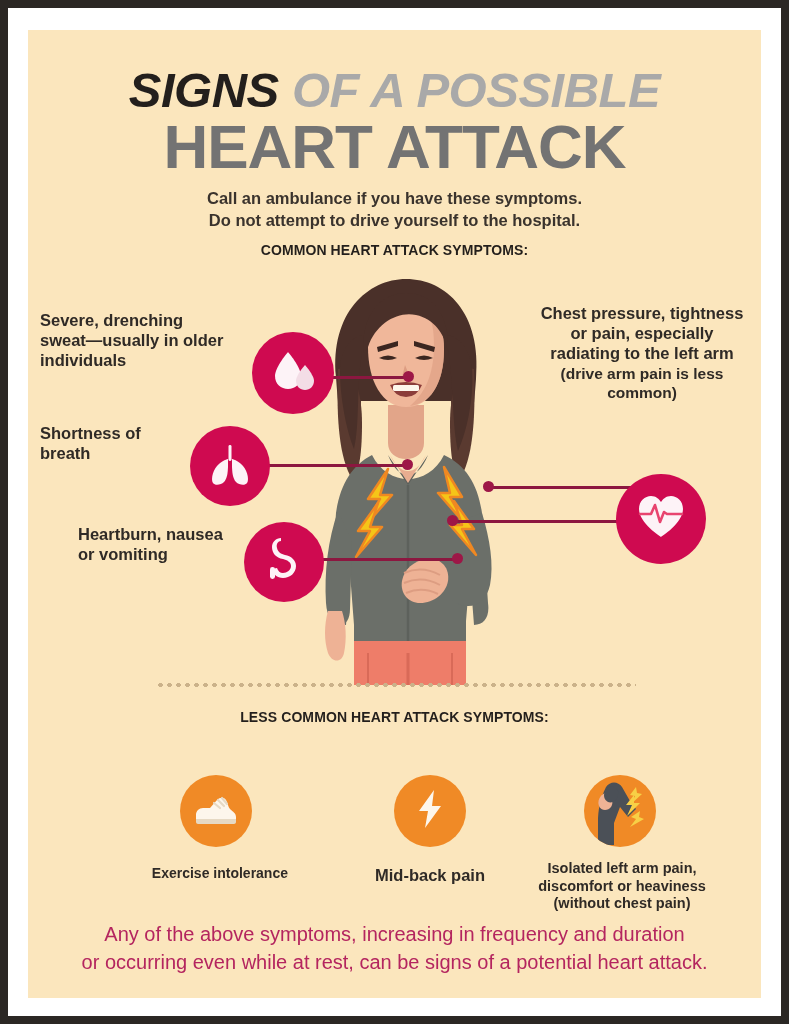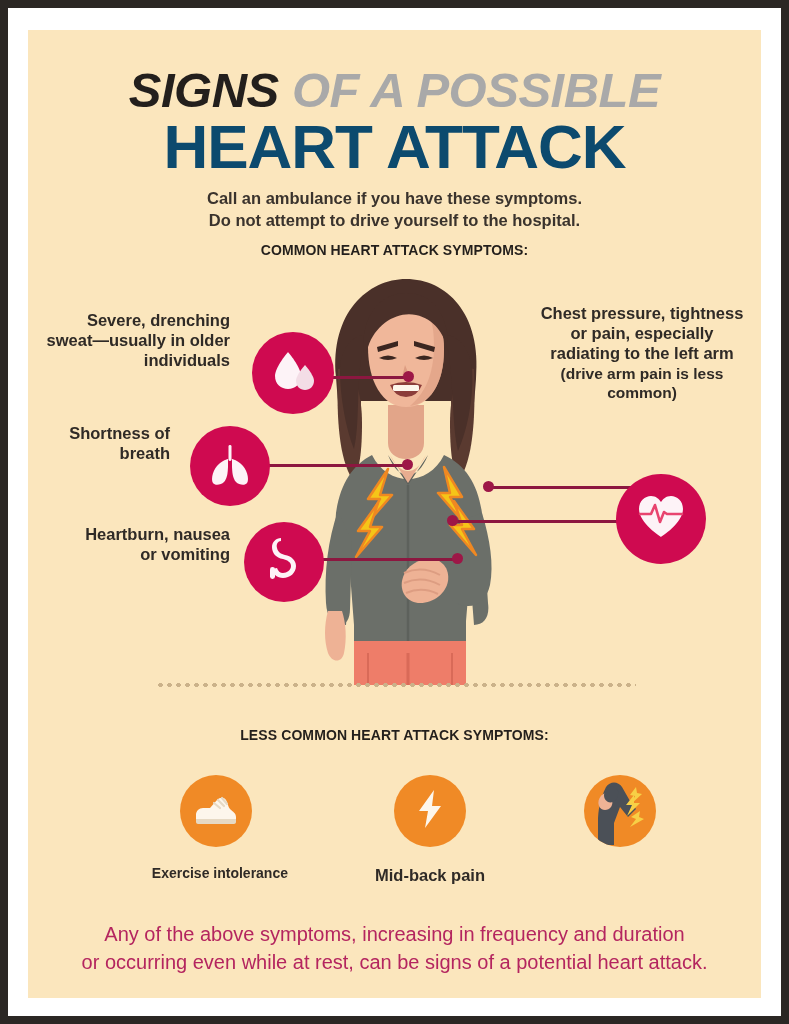--- a/index.html
+++ b/index.html
@@ -30,43 +30,43 @@
     line-height:1;
     font-style:italic;
   }
   .t-signs{color:#231f1c;}
   .t-grey{color:#a9a9a9;}
   .title2{
     position:absolute;left:0;top:86px;width:733px;
     text-align:center;
     font-size:62px;font-weight:bold;letter-spacing:-1px;
     line-height:1;
-    color:#0c4a6e;
+    color:#737373;
   }
   .subtitle{
     position:absolute;left:0;top:158px;width:733px;
     text-align:center;
     font-size:16.5px;font-weight:bold;color:#3a332d;
     line-height:1.32;
   }
   .sec-head{
     position:absolute;left:0;width:733px;text-align:center;
     font-size:14px;font-weight:bold;color:#231f1c;
     letter-spacing:0.1px;
   }
   #sec1{top:212px;}
-  #sec2{top:697px;}
+  #sec2{top:679px;}
 
   
   .lbl{
     position:absolute;
     font-weight:bold;color:#2f2a26;
     line-height:1.22;
   }
-  .lbl.r{text-align:right;}
+  .lbl.r{}
   .lbl.c{text-align:center;}
   #lbl-sweat{left:12px;top:280px;width:190px;font-size:16.5px;}
   #lbl-breath{left:12px;top:393px;width:130px;font-size:16.5px;}
   #lbl-heartburn{left:50px;top:494px;width:152px;font-size:16.5px;}
   #lbl-chest{left:510px;top:273px;width:208px;font-size:16.5px;}
   #lbl-chest .sub{font-weight:bold;font-size:15.5px;display:block;margin-top:2px;}
 
   
   .conn{position:absolute;height:3px;background:#8c1740;}
   .dot{position:absolute;width:11px;height:11px;border-radius:50%;background:#9d1747;}
@@ -278,20 +278,21 @@
       <svg width="72" height="72" viewBox="0 0 72 72">
         <path d="M22 14 C26 8 34 8 38 14 L46 28 L52 36 L44 44 L36 34 L30 50 L30 72 L14 72 L14 48 C14 38 16 26 22 14 Z" fill="#4b5057"></path>
         <path d="M21 20 C16 22 13 28 15 33 C17 38 24 38 27 34 C30 30 28 22 21 20 Z" fill="#eeb295"></path>
         <path d="M34 18 C30 12 24 12 21 18 C19 22 20 27 24 29 C29 31 35 26 34 18 Z" fill="#4b5057"></path>
         <path d="M50 22 L42 32 L48 32 L43 43 L56 30 L50 30 Z" fill="#f7d046"></path>
         <path d="M56 38 L47 44 L52 46 L46 54 L60 46 L55 44 Z" fill="#f7d046"></path>
         <path d="M52 14 L46 22 L51 23 L47 31 L58 21 L53 20 Z" fill="#f7d046"></path>
       </svg>
     </span>
   </div>
+  <div class="ocap" style="left:494px;top:830px;width:200px;font-size:14.5px;">Isolated left arm pain, discomfort or heaviness (without chest pain)</div>
 
   <div class="footer">
     <div>Any of the above symptoms, increasing in frequency and duration</div>
     <div>or occurring even while at rest, can be signs of a potential heart attack.</div>
   </div>
 
  </div>
 </div>
 
 </body></html>

